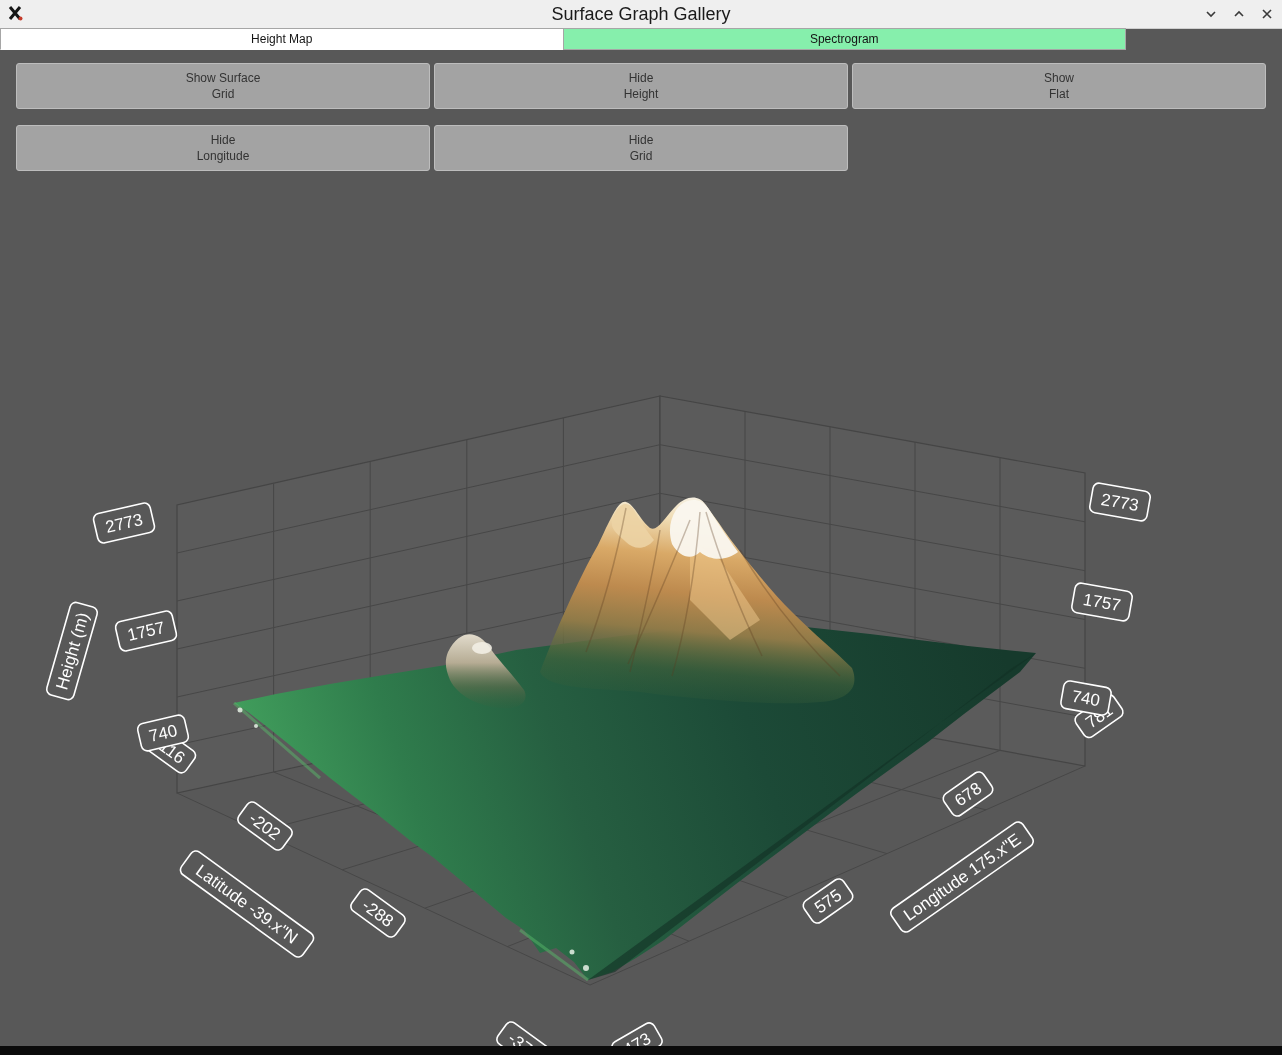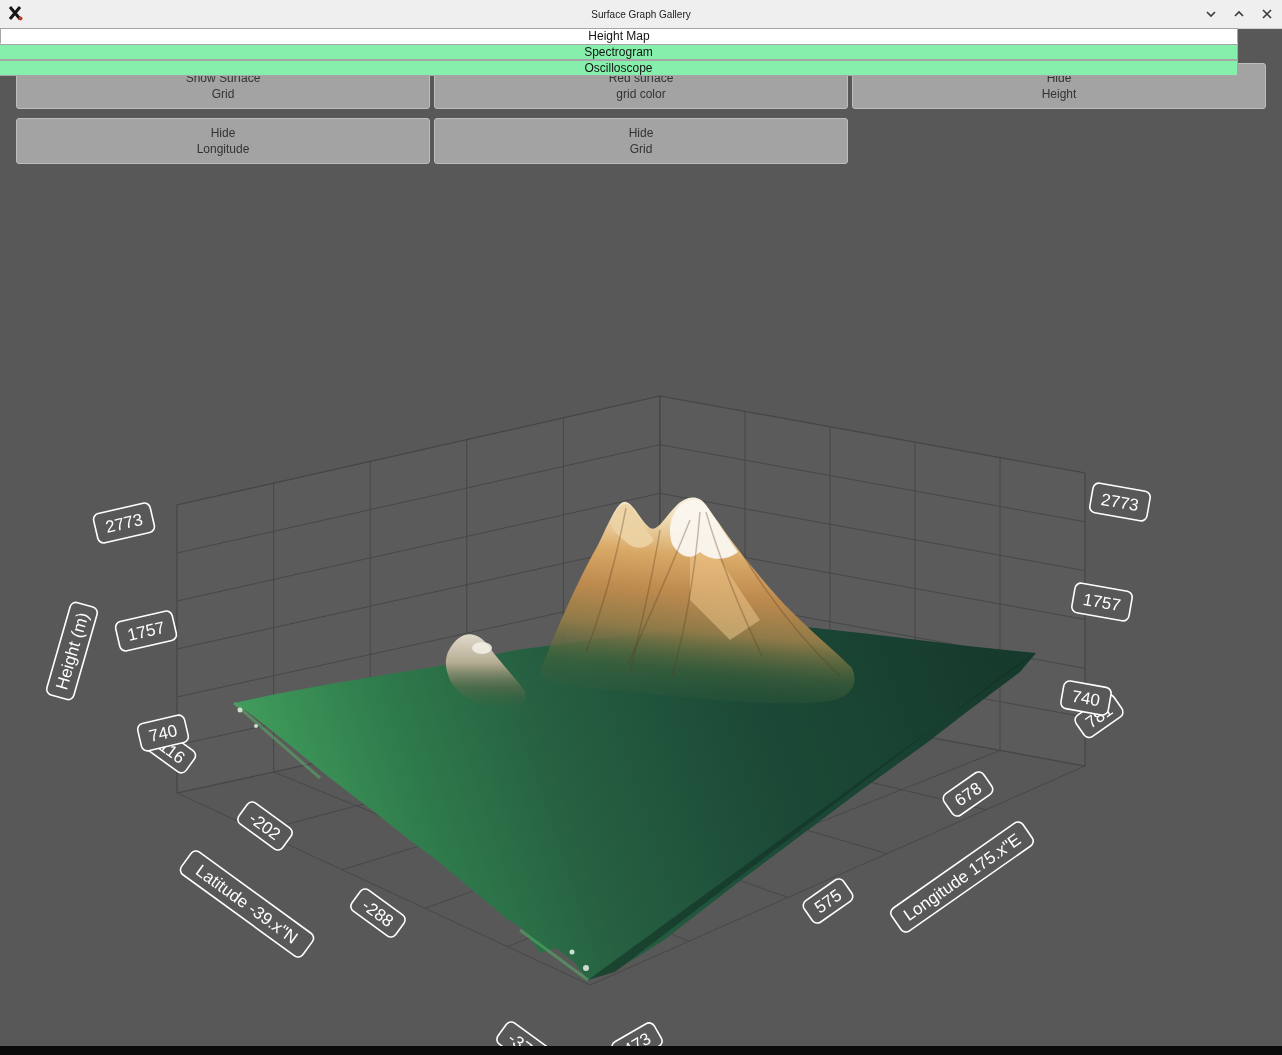--- a/index.html
+++ b/index.html
@@ -9,48 +9,48 @@
   }
   
   .titlebar{
     position:absolute;top:0;left:0;width:1282px;height:28px;
     background:#efefef;border-bottom:1px solid #cfcfcf;
     display:flex;align-items:center;z-index:5;
   }
   .app-icon{position:absolute;left:7px;top:5px;width:17px;height:17px;}
   .win-title{
     position:absolute;left:0;right:0;text-align:center;
-    font-size:10px;color:#1a1a1a;
+    font-size:18px;color:#1a1a1a;
   }
   .win-controls{
     position:absolute;right:6px;top:0;height:28px;
     display:flex;align-items:center;gap:10px;
   }
   .win-btn{width:18px;height:18px;display:flex;align-items:center;justify-content:center;cursor:default;}
   
   .tabbar{
-    position:absolute;top:28px;left:0;width:1238px;height:22px;
-    display:flex;background:#e9e9e9;z-index:5;flex-direction:column;
+    position:absolute;top:28px;left:0;width:1126px;height:22px;
+    display:flex;background:#e9e9e9;z-index:5;
   }
   .tab{
     flex:1;display:flex;align-items:center;justify-content:center;
     font-size:12px;color:#141414;background:#86efac;
     border:1px solid #a6a6a6;margin-left:-1px;cursor:default;
   }
   .tab:first-child{margin-left:0;}
   .tab.active{background:#ffffff;border-bottom-color:#ffffff;}
   
   .content{
     position:absolute;top:50px;left:0;width:1282px;height:1005px;
     background:#585858;overflow:hidden;
   }
   svg.scene{position:absolute;left:0;top:0;z-index:1;}
   .btn-grid{
     position:absolute;top:13px;left:16px;width:1250px;z-index:3;
-    display:grid;grid-template-columns:1fr 1fr 1fr;gap:9px 4px;
+    display:grid;grid-template-columns:1fr 1fr 1fr;gap:16px 4px;
   }
   .ctl-btn{
     height:44px;background:#a3a3a3;border:1px solid #bdbdbd;border-radius:3px;
     display:flex;flex-direction:column;align-items:center;justify-content:center;
     font-size:12px;line-height:16px;color:#333333;cursor:default;
   }
   .bottom-bar{
     position:absolute;left:0;bottom:0;width:1282px;height:9px;
     background:#0b0b0b;z-index:4;
   }
@@ -92,21 +92,20 @@
         <svg width="14" height="14" viewBox="0 0 14 14">
             <path d="M3,3 L11,11 M11,3 L3,11" stroke="#3a3a3a" stroke-width="1.6" fill="none"></path>
           </svg>
       </span>
     </span>
   </div>
 
   <div class="tabbar">
     <div class="tab active">Height Map</div>
     <div class="tab">Spectrogram</div>
-    <div class="tab">Oscilloscope</div>
   </div>
 
   <div class="content">
 
     <svg class="scene" width="1282" height="1005" viewBox="0 50 1282 1005">
       <defs>
         <linearGradient id="terraGrad" gradientUnits="userSpaceOnUse" x1="1000" y1="640" x2="280" y2="880">
           <stop offset="0" stop-color="#163a2c"></stop>
           <stop offset="0.35" stop-color="#1c4a37"></stop>
           <stop offset="0.6" stop-color="#265f41"></stop>
@@ -292,28 +291,28 @@
         </g>
       </g>
     </svg>
 
     <div class="btn-grid">
       <div class="ctl-btn">
         <span>Show Surface</span>
         <span>Grid</span>
       </div>
       <div class="ctl-btn">
-        <span>Red surface</span>
-        <span>grid color</span>
-      </div>
-      <div class="ctl-btn">
         <span>Hide</span>
         <span>Height</span>
       </div>
       <div class="ctl-btn">
+        <span>Show</span>
+        <span>Flat</span>
+      </div>
+      <div class="ctl-btn">
         <span>Hide</span>
         <span>Longitude</span>
       </div>
       <div class="ctl-btn">
         <span>Hide</span>
         <span>Grid</span>
       </div>
     </div>
 
     <div class="bottom-bar"></div>

